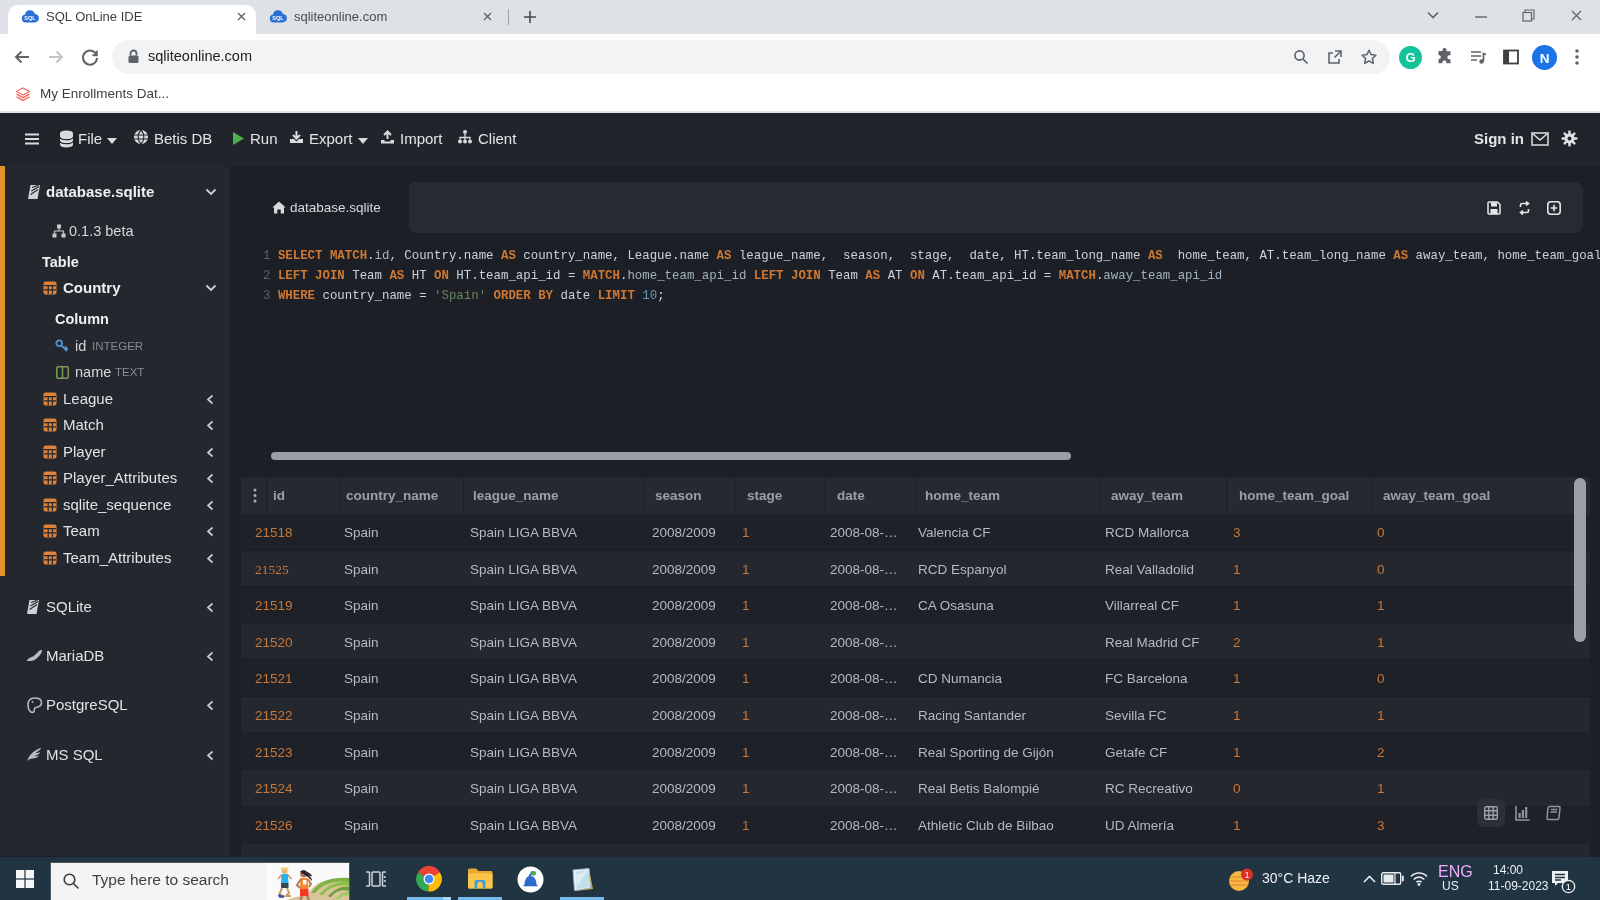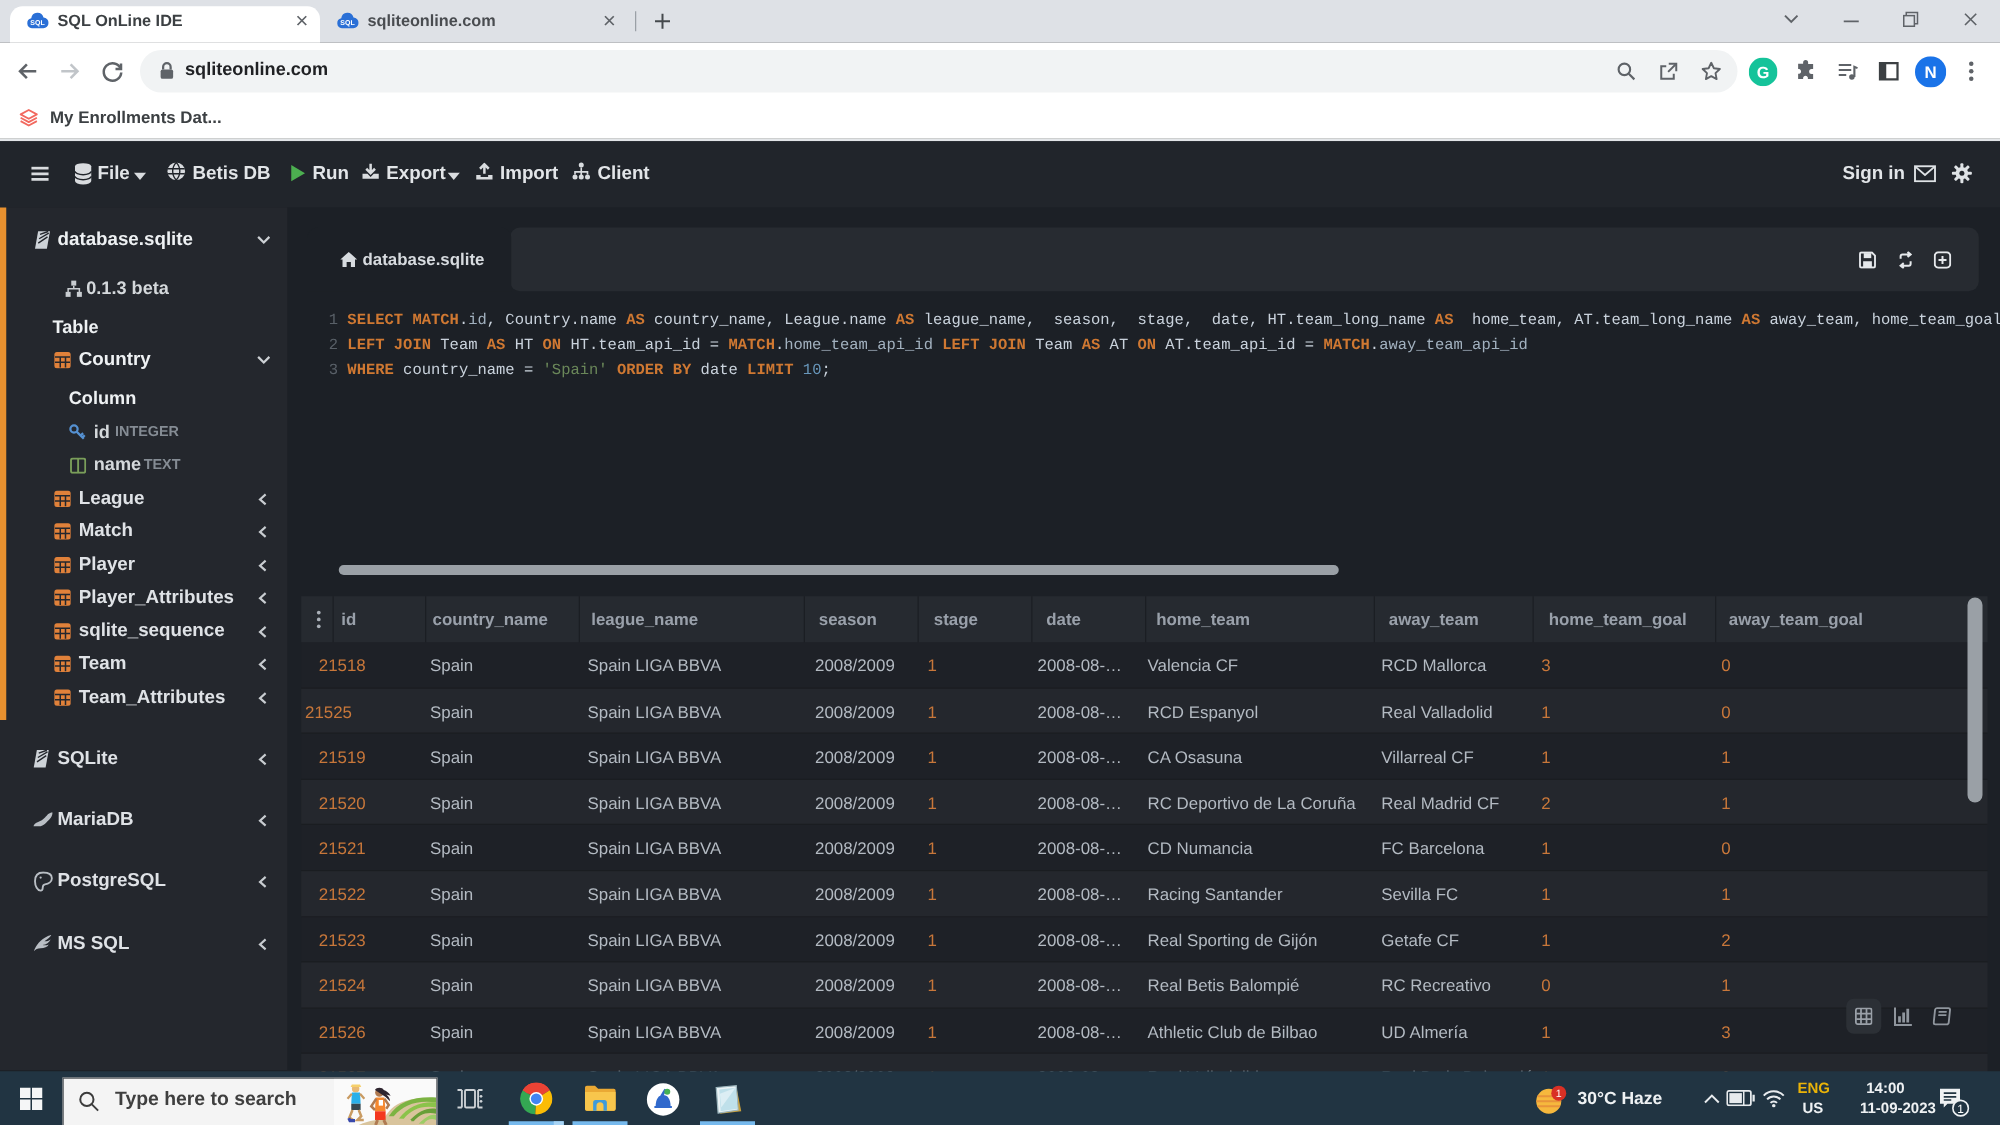--- a/index.html
+++ b/index.html
@@ -1,19 +1,19 @@
 <!DOCTYPE html>
 <html><head>
 <meta charset="utf-8">
 <style>
 * { margin:0; padding:0; box-sizing:border-box; }
 html,body { width:1600px; height:900px; overflow:hidden; background:#1c2026; font-family:"Liberation Sans", sans-serif; }
 .abs { position:absolute; }
 #stage { position:relative; width:1600px; height:900px; }
-.ct { white-space:nowrap;font-weight:bold; }
+.ct { white-space:nowrap; }
 .trow { font-size:15px; color:#dfe2e6; }
 .code { font-family:"Liberation Mono", monospace; font-size:12.4px; white-space:pre; }
 .kw { color:#cf7832; font-weight:bold; }
 .mem { color:#a2b1bf; }
 .str { color:#6a8759;text-align:right; }
 .num { color:#6897bb; }
 .hdrc { position:absolute; top:0; height:37px; line-height:37px; font-size:13.5px; font-weight:bold; color:#99a0aa; white-space:nowrap; }
 .row { position:absolute; left:241px; width:1349px; height:37px; }
 .cell { position:absolute; top:0; height:37px; line-height:37px; font-size:13.5px; color:#b3bac2; white-space:nowrap; }
 .onum { color:#c8773a; }
@@ -394,21 +394,21 @@
   <div class="cell" style="left:344px;top:514.0px;">Spain</div>
   <div class="cell" style="left:470px;top:514.0px;">Spain LIGA BBVA</div>
   <div class="cell" style="left:652px;top:514.0px;">2008/2009</div>
   <div class="cell onum" style="left:742px;top:514.0px;">1</div>
   <div class="cell" style="left:830px;top:514.0px;">2008-08-…</div>
   <div class="cell" style="left:918px;top:514.0px;">Valencia CF</div>
   <div class="cell" style="left:1105px;top:514.0px;">RCD Mallorca</div>
   <div class="cell onum" style="left:1233px;top:514.0px;">3</div>
   <div class="cell onum" style="left:1377px;top:514.0px;">0</div>
   <div class="row" style="top:550.6px;height:36.6px;background:#24272d;box-shadow:inset 0 -1px 0 #1a1d21;"></div>
-  <div class="cell onum" style="left:244px;top:550.6px;">21525</div>
+  <div class="cell onum" style="left:255px;top:550.6px;font-family:Liberation Serif, serif;">21525</div>
   <div class="cell" style="left:344px;top:550.6px;">Spain</div>
   <div class="cell" style="left:470px;top:550.6px;">Spain LIGA BBVA</div>
   <div class="cell" style="left:652px;top:550.6px;">2008/2009</div>
   <div class="cell onum" style="left:742px;top:550.6px;">1</div>
   <div class="cell" style="left:830px;top:550.6px;">2008-08-…</div>
   <div class="cell" style="left:918px;top:550.6px;">RCD Espanyol</div>
   <div class="cell" style="left:1105px;top:550.6px;">Real Valladolid</div>
   <div class="cell onum" style="left:1233px;top:550.6px;">1</div>
   <div class="cell onum" style="left:1377px;top:550.6px;">0</div>
   <div class="row" style="top:587.2px;height:36.6px;background:#1e2127;box-shadow:inset 0 -1px 0 #1a1d21;"></div>
@@ -422,21 +422,20 @@
   <div class="cell" style="left:1105px;top:587.2px;">Villarreal CF</div>
   <div class="cell onum" style="left:1233px;top:587.2px;">1</div>
   <div class="cell onum" style="left:1377px;top:587.2px;">1</div>
   <div class="row" style="top:623.8px;height:36.6px;background:#24272d;box-shadow:inset 0 -1px 0 #1a1d21;"></div>
   <div class="cell onum" style="left:255px;top:623.8px;">21520</div>
   <div class="cell" style="left:344px;top:623.8px;">Spain</div>
   <div class="cell" style="left:470px;top:623.8px;">Spain LIGA BBVA</div>
   <div class="cell" style="left:652px;top:623.8px;">2008/2009</div>
   <div class="cell onum" style="left:742px;top:623.8px;">1</div>
   <div class="cell" style="left:830px;top:623.8px;">2008-08-…</div>
-  <div class="cell" style="left:918px;top:623.8px;">RC Deportivo de La Coruña</div>
   <div class="cell" style="left:1105px;top:623.8px;">Real Madrid CF</div>
   <div class="cell onum" style="left:1233px;top:623.8px;">2</div>
   <div class="cell onum" style="left:1377px;top:623.8px;">1</div>
   <div class="row" style="top:660.4px;height:36.6px;background:#1e2127;box-shadow:inset 0 -1px 0 #1a1d21;"></div>
   <div class="cell onum" style="left:255px;top:660.4px;">21521</div>
   <div class="cell" style="left:344px;top:660.4px;">Spain</div>
   <div class="cell" style="left:470px;top:660.4px;">Spain LIGA BBVA</div>
   <div class="cell" style="left:652px;top:660.4px;">2008/2009</div>
   <div class="cell onum" style="left:742px;top:660.4px;">1</div>
   <div class="cell" style="left:830px;top:660.4px;">2008-08-…</div>
@@ -624,21 +623,21 @@
         <rect x="21" y="3.8" width="1.8" height="5.4" fill="#e8ebee"></rect>
         <rect x="2.5" y="2.5" width="10" height="8" fill="#e8ebee"></rect>
         <path d="M14 1 L14 12" stroke="#e8ebee" stroke-width="1.2"></path>
       </svg>
   <svg class="abs" style="left:1410px;top:15px;" width="18" height="14" viewBox="0 0 18 14">
         <path d="M1 4.5 a11 11 0 0 1 16 0" fill="none" stroke="#e8ebee" stroke-width="1.6"></path>
         <path d="M3.7 7.5 a7.2 7.2 0 0 1 10.6 0" fill="none" stroke="#e8ebee" stroke-width="1.6"></path>
         <path d="M6.4 10.3 a3.6 3.6 0 0 1 5.2 0" fill="none" stroke="#e8ebee" stroke-width="1.6"></path>
         <circle cx="9" cy="12.5" r="1.4" fill="#e8ebee"></circle>
       </svg>
-  <div class="abs ct" style="left:1438px;top:6px;font-size:12px;color:#eab308;">ENG</div>
+  <div class="abs ct" style="left:1438px;top:6px;font-size:16px;color:#f0abfc;">ENG</div>
   <div class="abs ct" style="left:1442px;top:22px;font-size:12px;color:#eef1f3;">US</div>
   <div class="abs ct" style="left:1493px;top:6px;font-size:12px;color:#eef1f3;">14:00</div>
   <div class="abs ct" style="left:1476px;top:22px;font-size:12px;color:#eef1f3;margin-left:12px;">11-09-2023</div>
 
   <svg class="abs" style="left:1550px;top:11px;" width="26" height="26" viewBox="0 0 26 26">
     <path d="M2 3 L18 3 L18 15 L8 15 L5 18 L5 15 L2 15 Z" fill="#eef1f3"></path>
     <path d="M5 6.5 L15 6.5 M5 9.5 L15 9.5 M5 12 L11 12" stroke="#213442" stroke-width="1.3"></path>
     <circle cx="18.5" cy="18.5" r="6.2" fill="#213442" stroke="#eef1f3" stroke-width="1.3"></circle>
     <text x="18.5" y="22" font-size="9.5" fill="#fff" text-anchor="middle" font-family="Liberation Sans">1</text>
   </svg>

